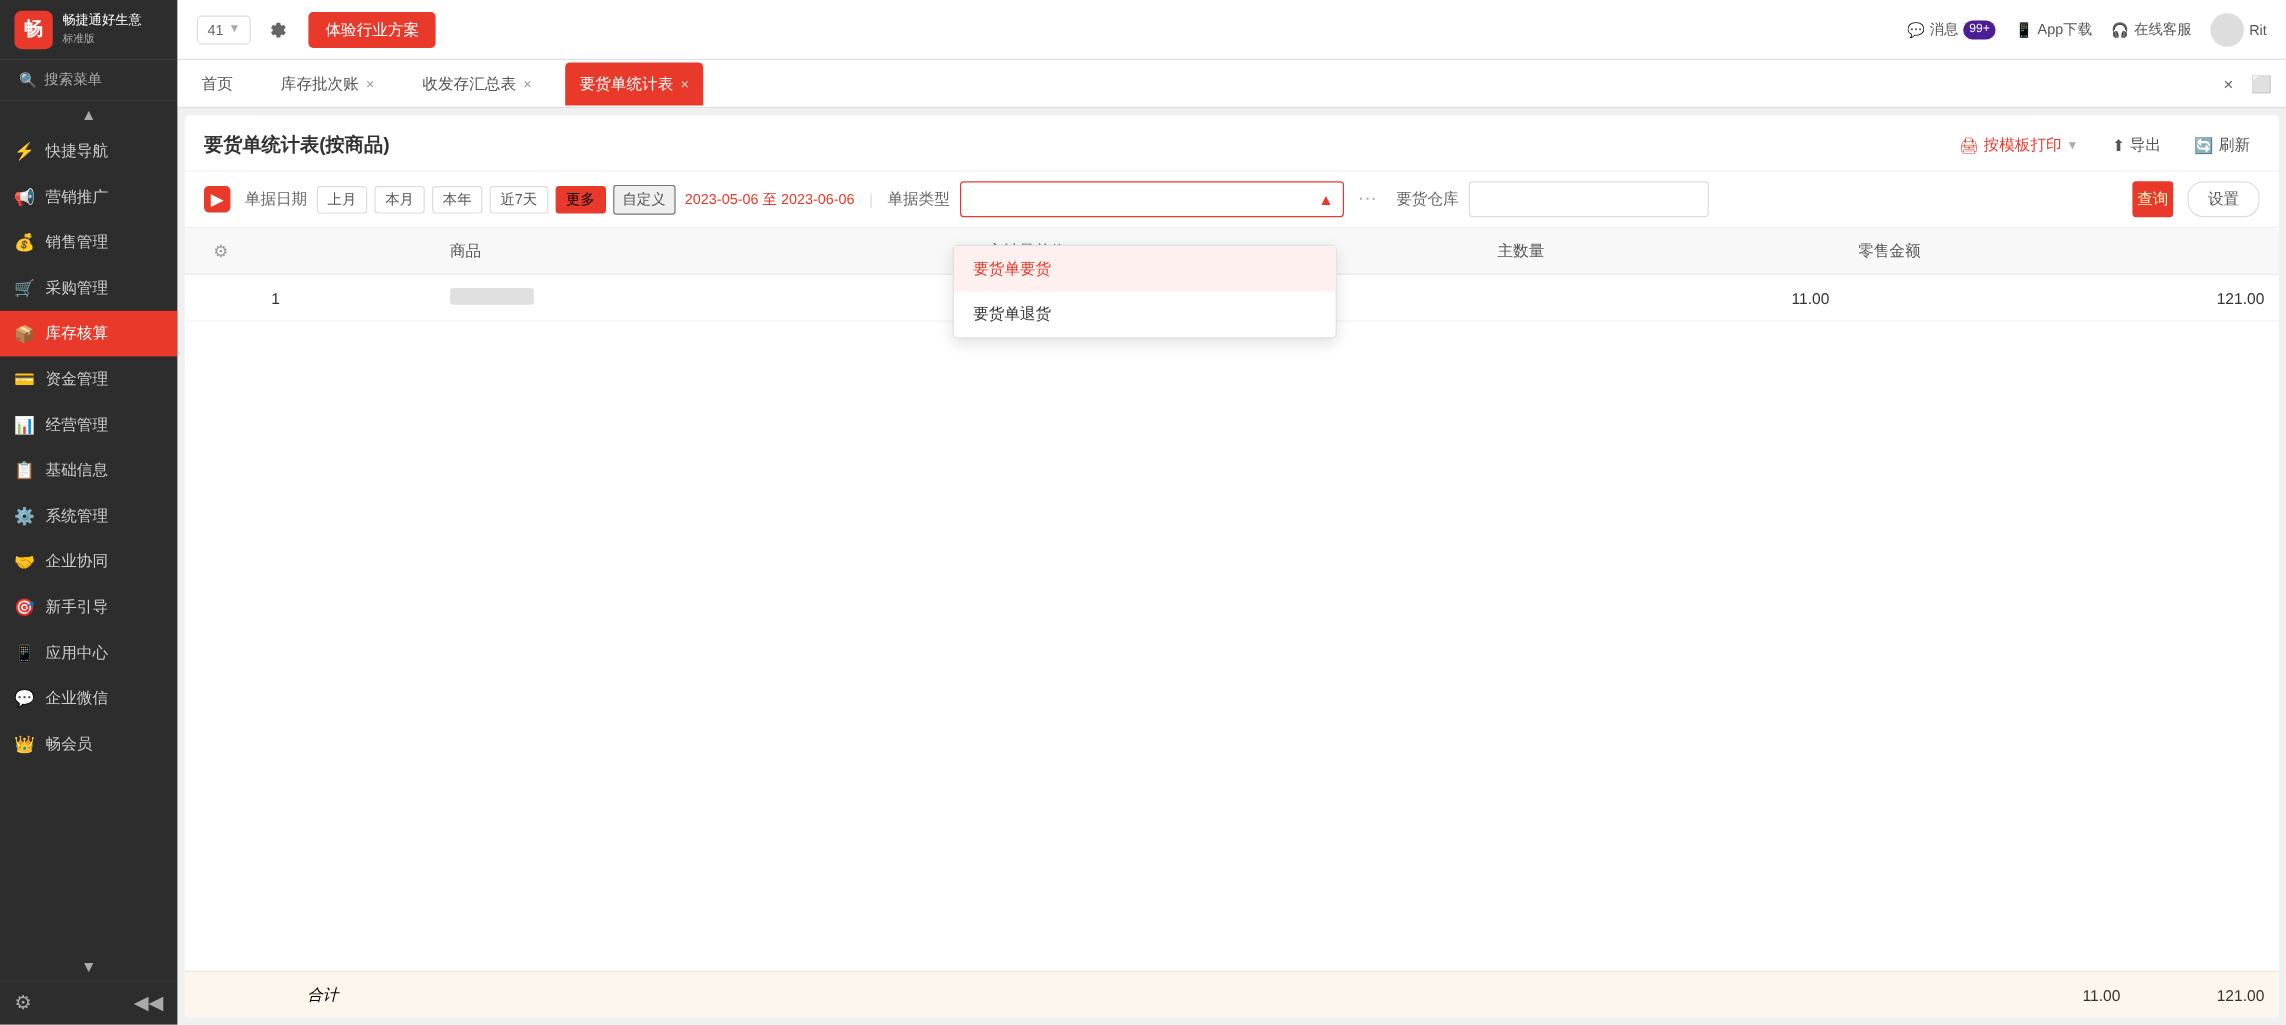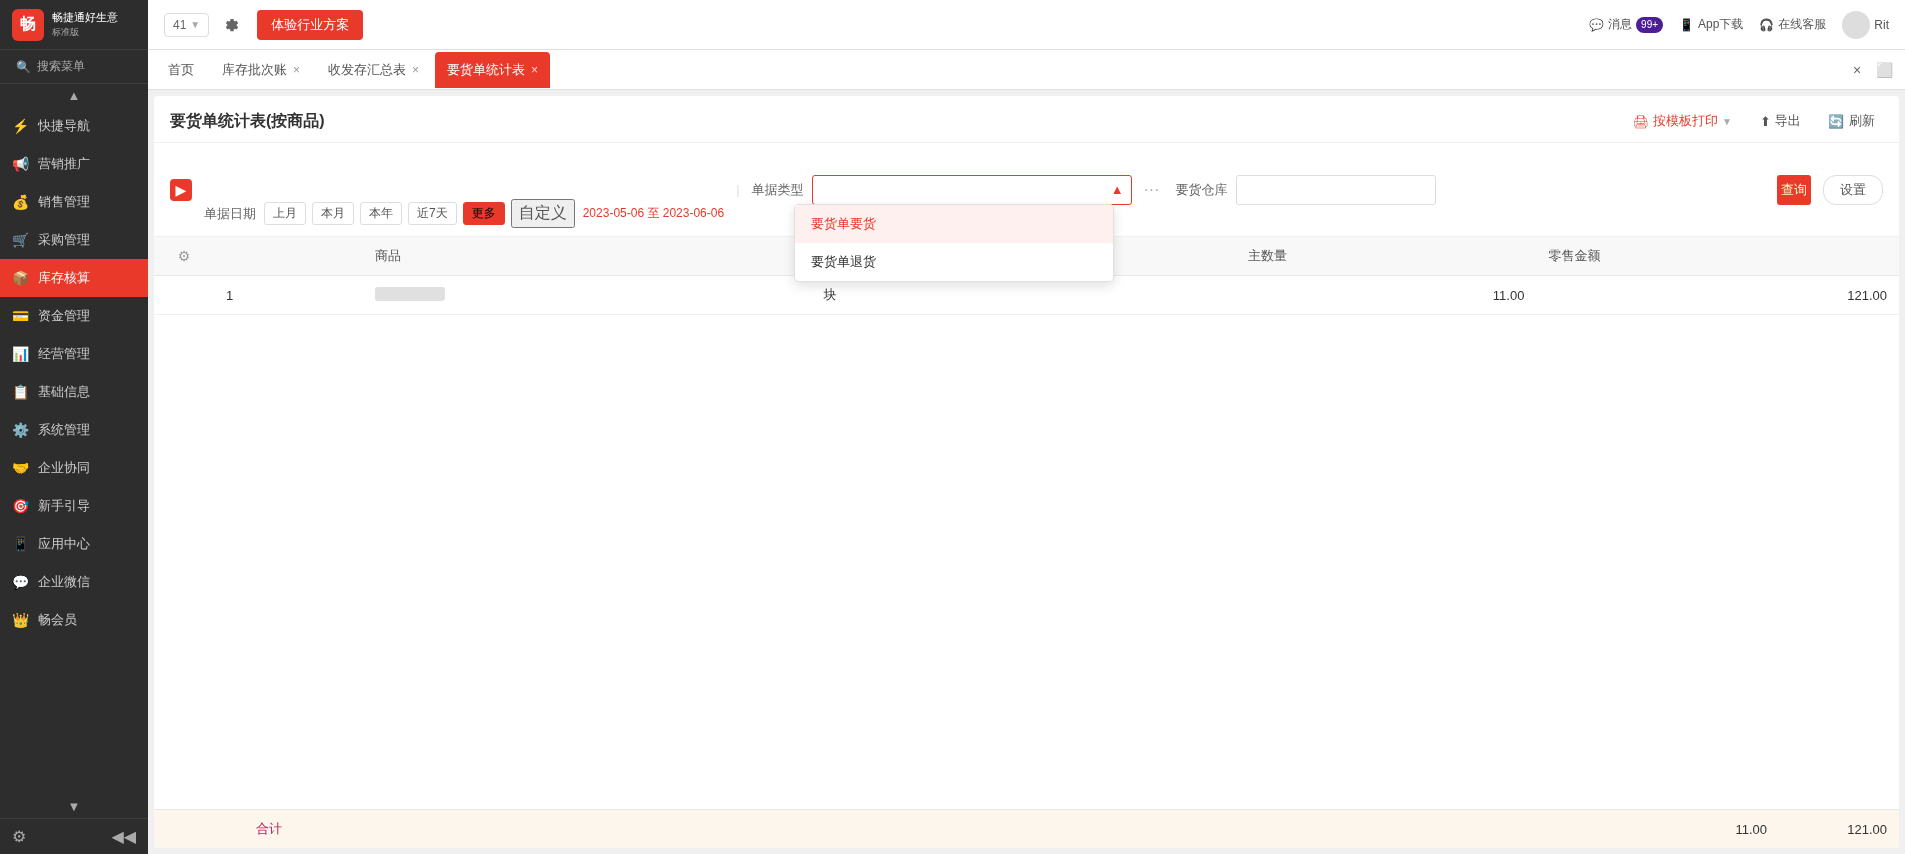--- a/index.html
+++ b/index.html
@@ -180,21 +180,21 @@
 
     
     .tabs-bar {
       height: 40px;
       background: white;
       border-bottom: 1px solid #e0e0e0;
       display: flex;
       align-items: center;
       padding: 0 8px;
       flex-shrink: 0;
-      gap: 4px;
+      gap: 16px;
     }
     .tab-item {
       display: flex;
       align-items: center;
       padding: 6px 12px;
       font-size: 13px;
       color: #555;
       cursor: pointer;
       border-radius: 4px 4px 0 0;
       height: 36px;
@@ -287,21 +287,20 @@
       display: flex;
       align-items: center;
       justify-content: center;
       font-size: 14px;
       flex-shrink: 0;
     }
     .filter-group {
       display: flex;
       align-items: center;
       gap: 8px;
-      margin-top: 48px;
     }
     .filter-label {
       color: #666;
       font-size: 13px;
       white-space: nowrap;
     }
     .date-shortcuts {
       display: flex;
       align-items: center;
       gap: 6px;
@@ -316,21 +315,21 @@
       background: white;
     }
     .date-btn.more {
       background: #e8392a;
       color: #000000;
       border-color: #e8392a;
     }
     .custom-btn {
       color: #555;
       cursor: pointer;
-      font-size: 16px;
+      font-size: 12px;
       padding: 2px 6px;
     }
     .date-range {
       font-size: 12px;
       color: #e8392a;
     }
     .filter-divider { color: #ddd; }
     .filter-type-group {
       display: flex;
       align-items: center;
@@ -468,21 +467,21 @@
     .table-footer {
       display: flex;
       align-items: center;
       background: #fdf6ec;
       padding: 10px 12px;
       border-top: 1px solid #e8e8e8;
       font-size: 13px;
       color: #333;
       flex-shrink: 0;
     }
-    .footer-label { color: #be185d; margin-right: 8px; }
+    .footer-label { color: #000000; margin-right: 8px; font-style: italic; }
     .footer-num { font-size: 13px; color: #333; }
   </style>
 </head>
 <body>
 
 <div class="sidebar">
   <div class="sidebar-logo">
     <div class="logo-icon">畅</div>
     <div>
       <div class="logo-text">畅捷通好生意</div>

